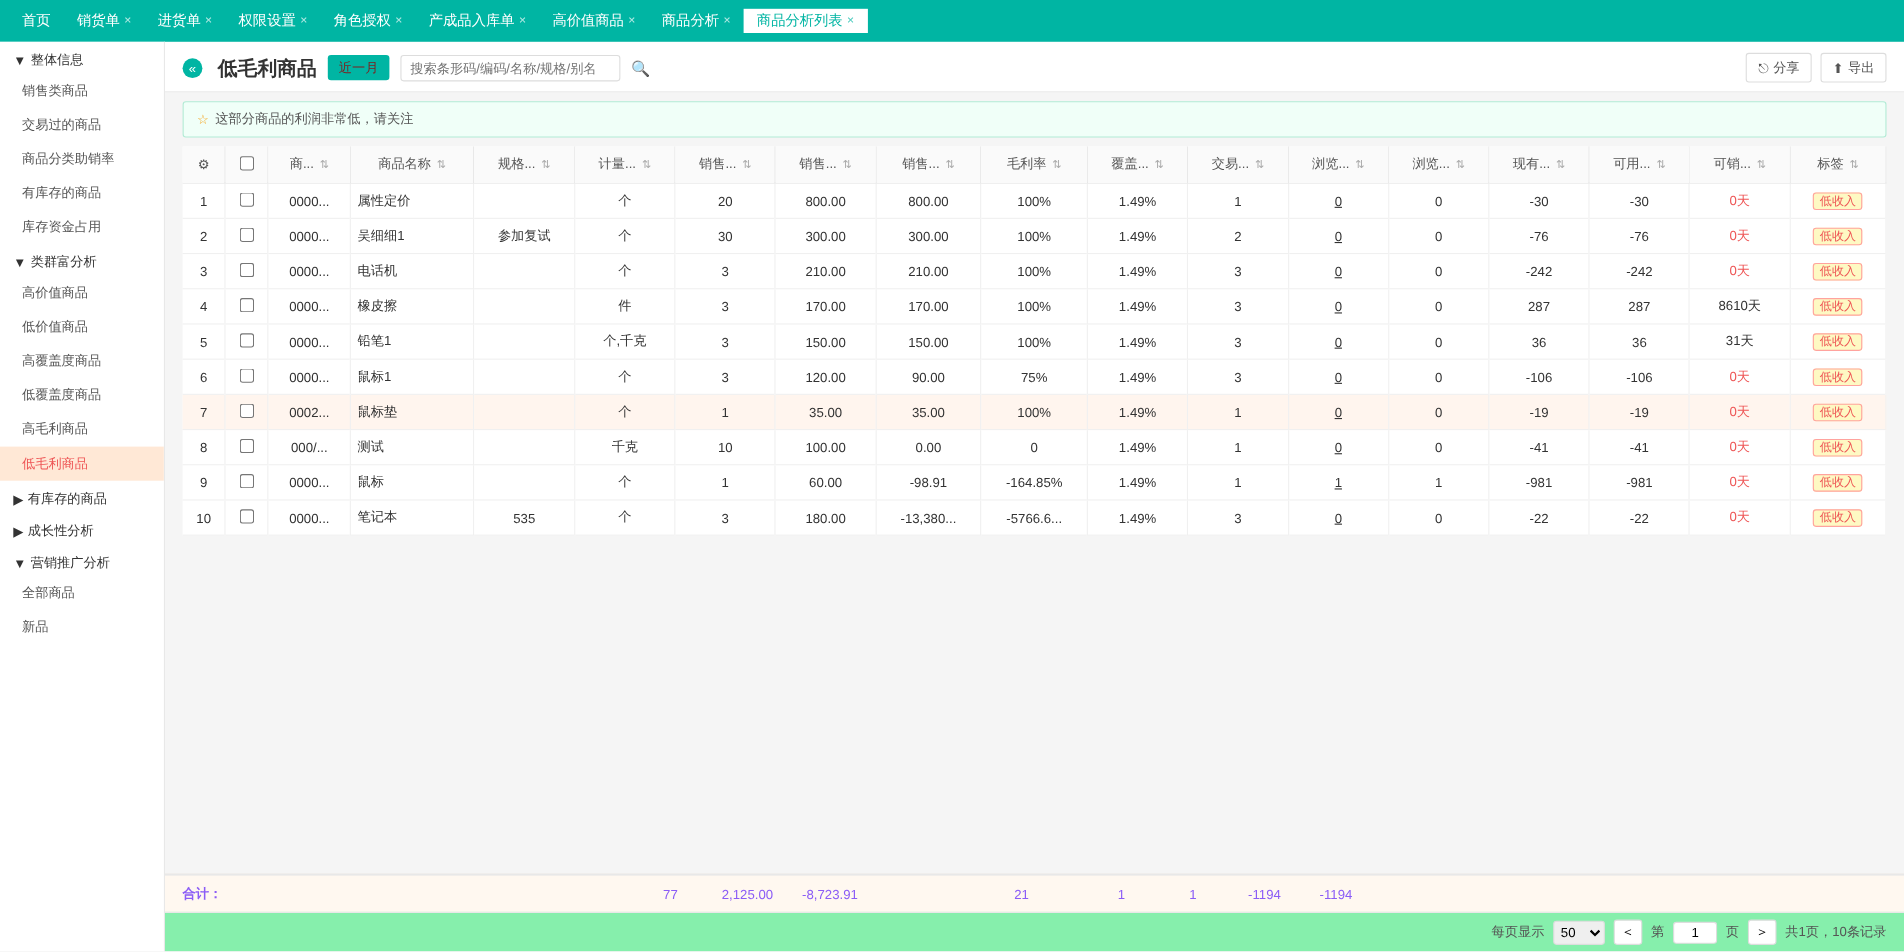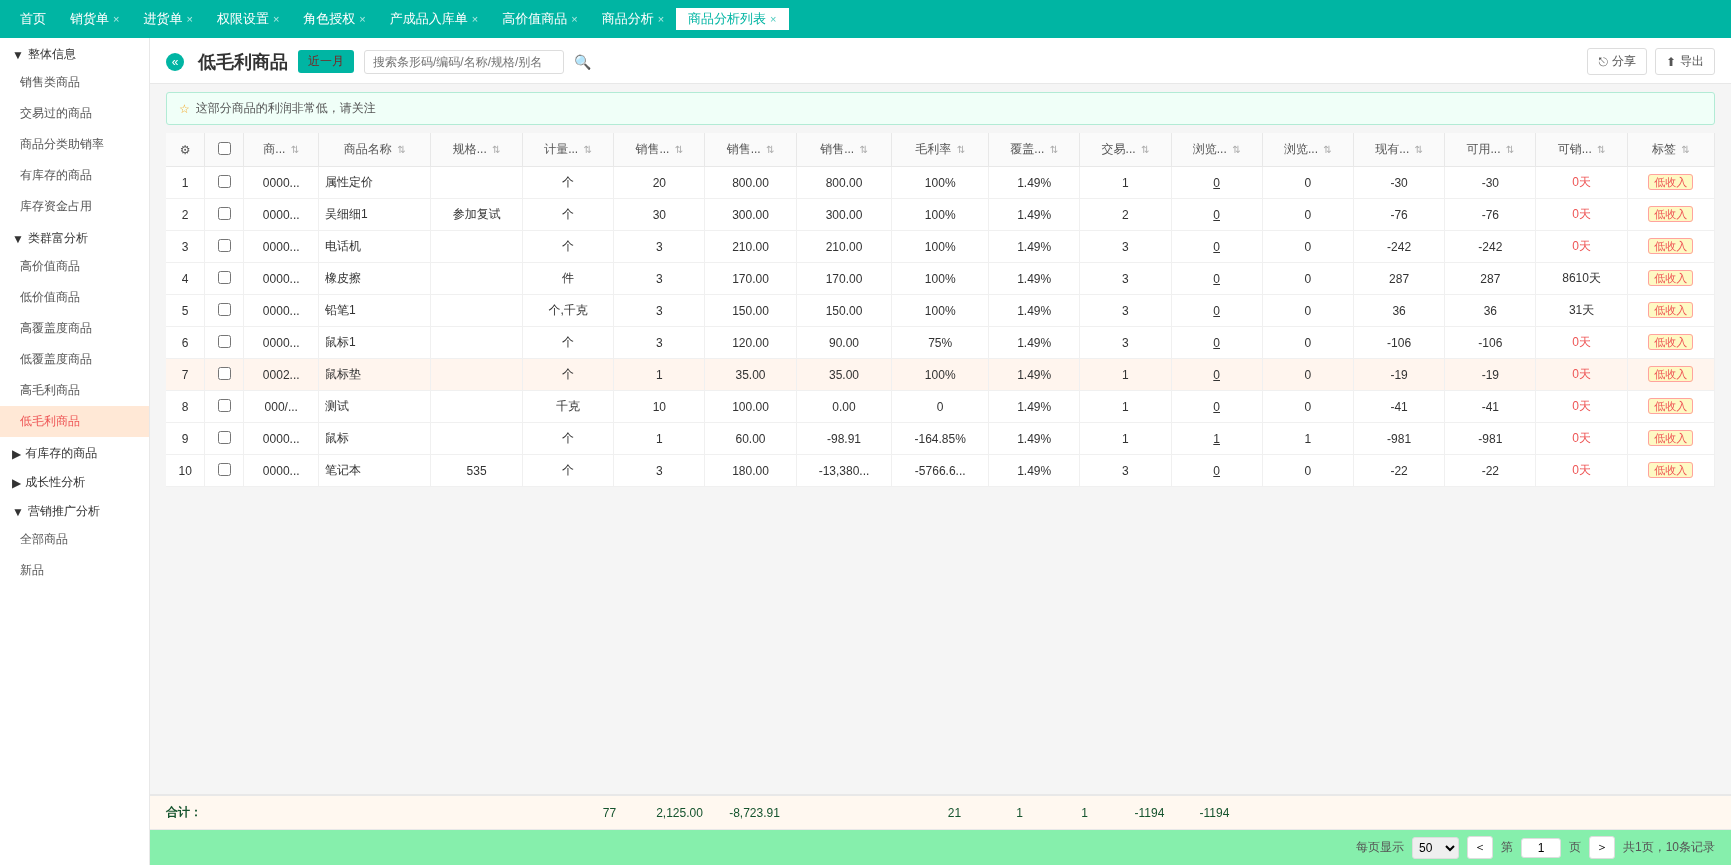--- a/index.html
+++ b/index.html
@@ -180,21 +180,21 @@
     .underline-link { text-decoration: underline; cursor: pointer; color: #333; }
 
     
     .table-footer {
       background: #fff8f0;
       border-top: 2px solid #e8e8e8;
       display: flex;
       align-items: center;
       padding: 8px 16px;
       font-size: 12px;
-      color: #14532d;
+      color: #8b5cf6;
     }
     .footer-label { font-weight: bold; margin-right: 20px; min-width: 40px; }
 
     
     .pagination-bar {
       background: #86efac;
       border-top: 1px solid #e8e8e8;
       display: flex;
       align-items: center;
       justify-content: flex-end;
@@ -585,21 +585,21 @@
         <span style="width:38px;text-align:center;"></span>
         <span style="width:55px;text-align:center;"></span>
         <span style="width:110px;text-align:center;"></span>
         <span style="width:55px;text-align:center;"></span>
         <span style="width:55px;text-align:center;"></span>
         <span style="width:65px;text-align:center;">77</span>
         <span style="width:75px;text-align:center;">2,125.00</span>
         <span style="width:75px;text-align:center;">-8,723.91</span>
         <span style="width:65px;text-align:center;"></span>
         <span style="width:65px;text-align:center;"></span>
-        <span style="width:65px;text-align:center;">21</span>
+        <span style="width:65px;text-align:left;">21</span>
         <span style="width:65px;text-align:center;">1</span>
         <span style="width:65px;text-align:center;">1</span>
         <span style="width:65px;text-align:center;">-1194</span>
         <span style="width:65px;text-align:center;">-1194</span>
       </div>
     </div>
 
     <div class="pagination-bar">
       <span>每页显示</span>
       <select class="page-size-select">

